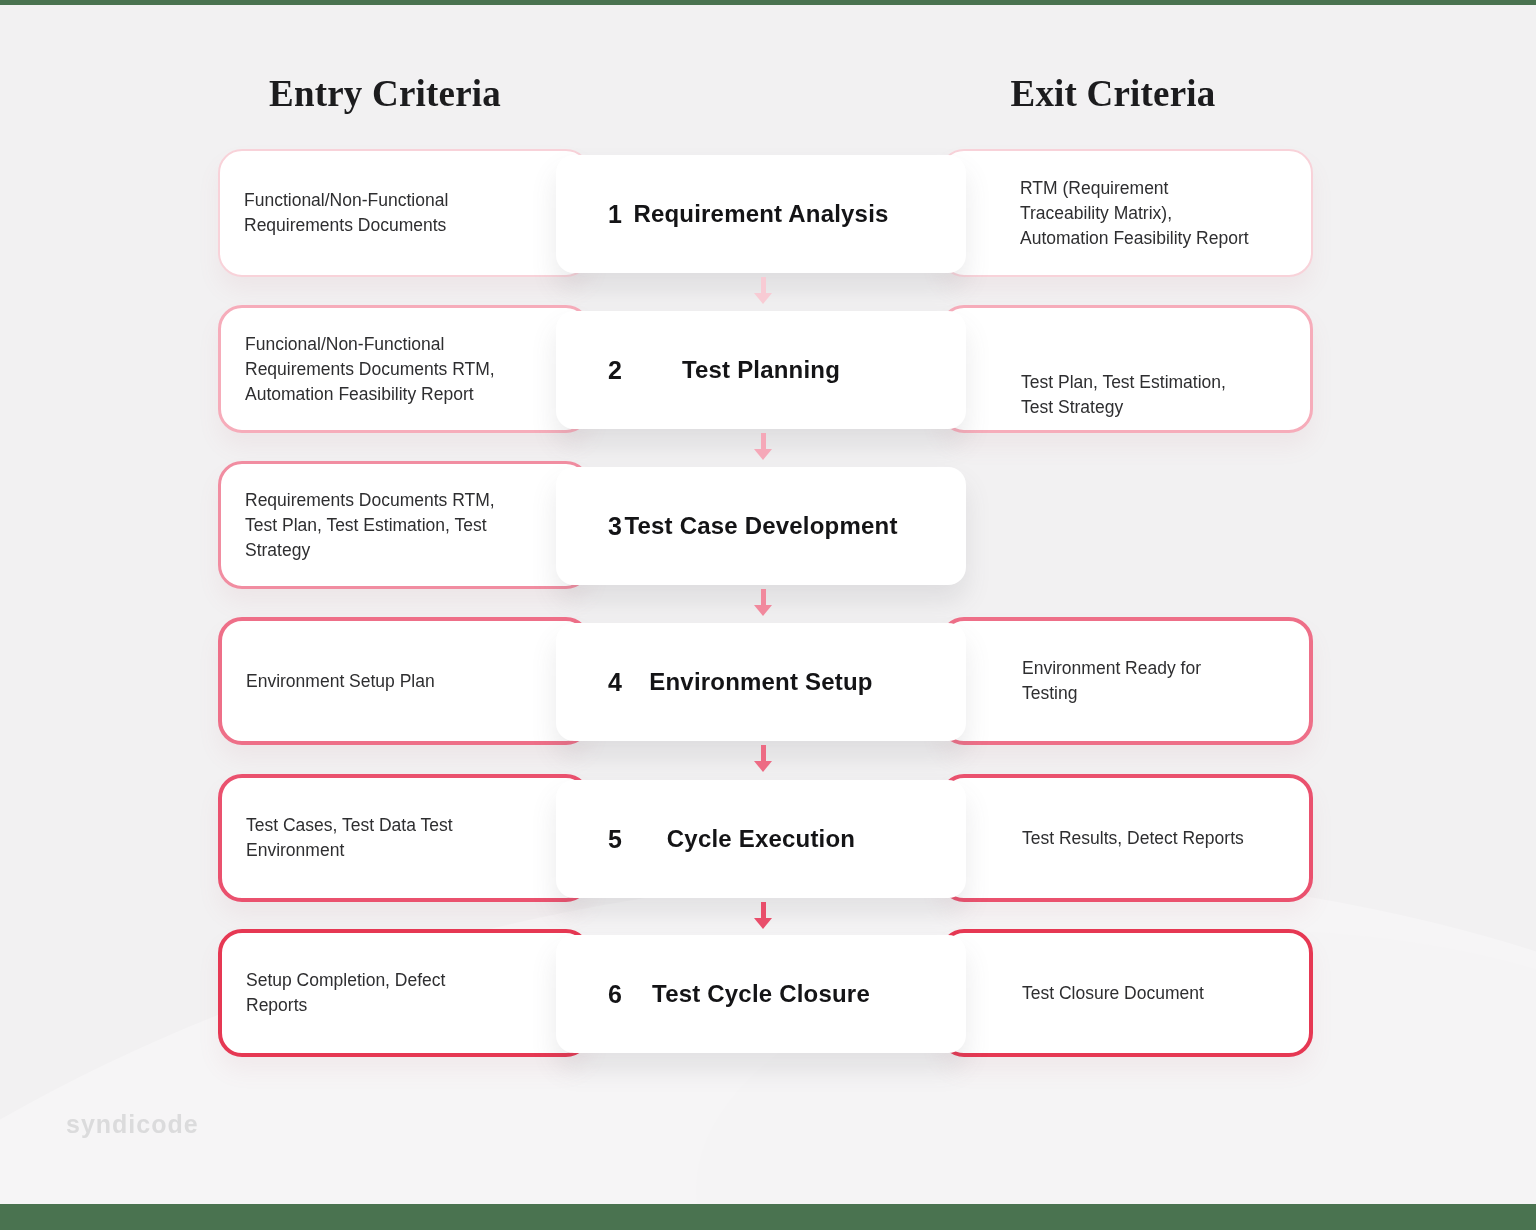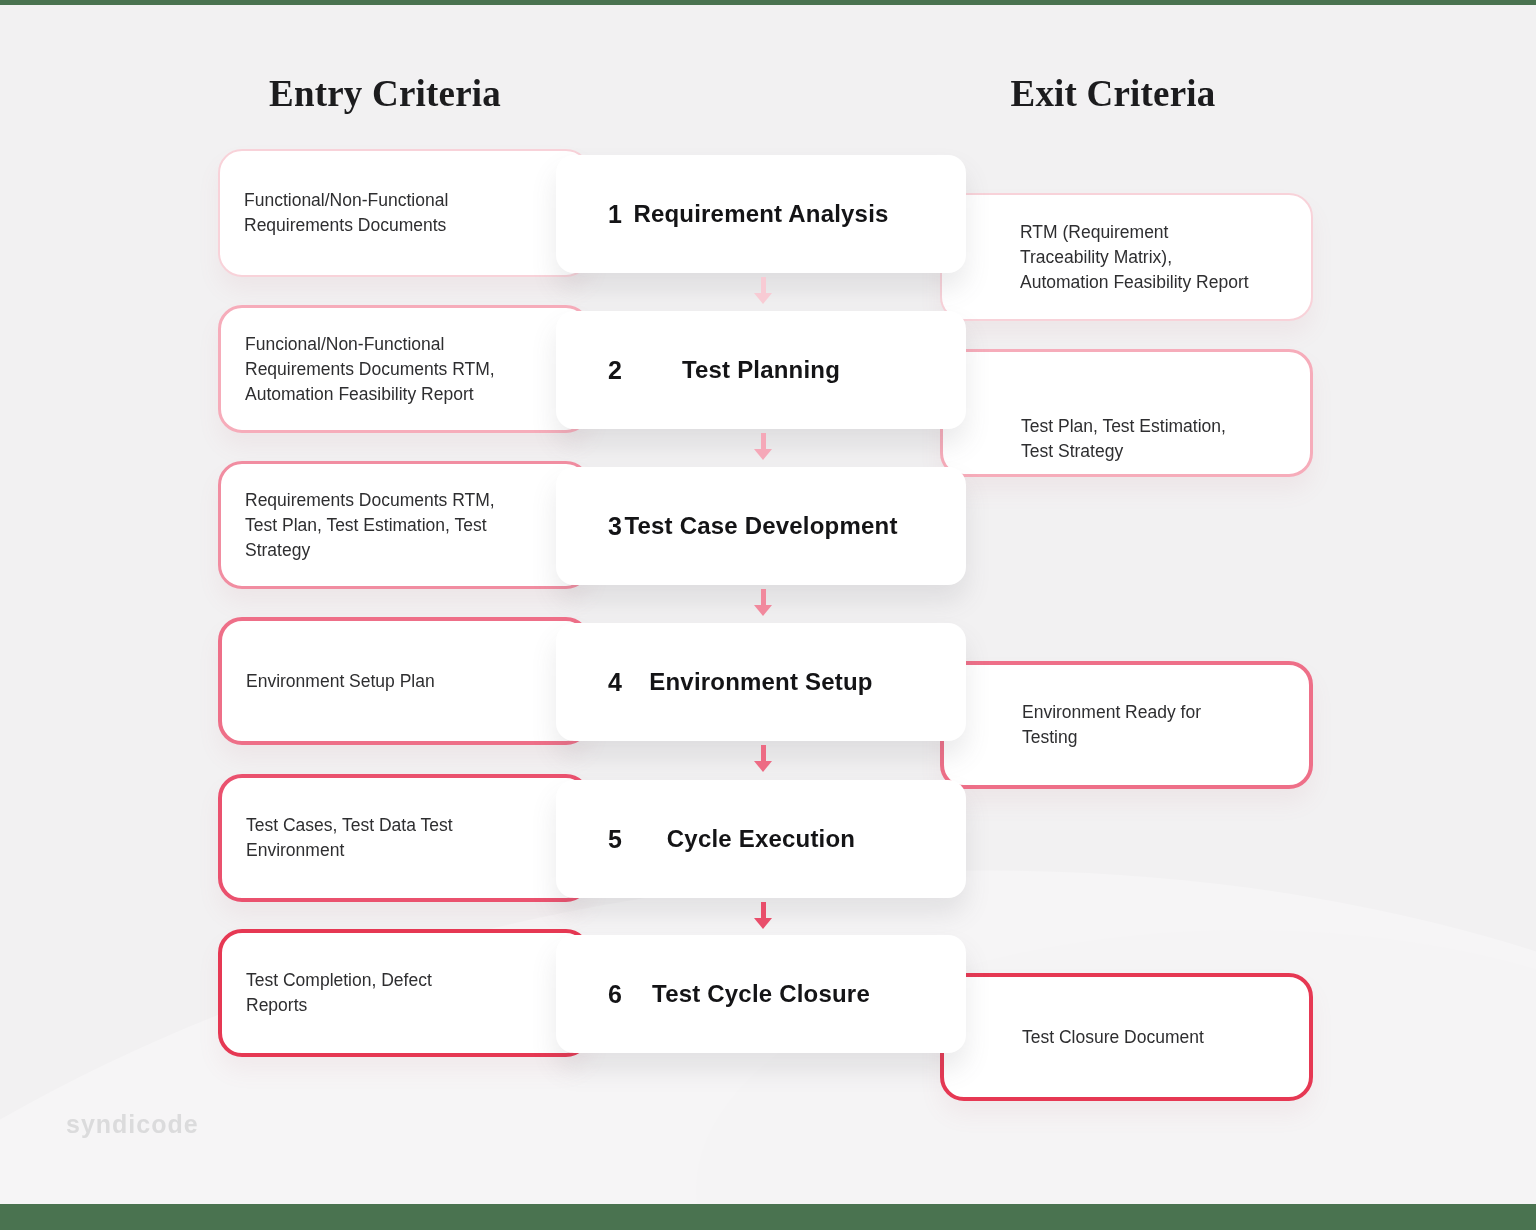--- a/index.html
+++ b/index.html
@@ -39,21 +39,21 @@
   .crit-box {
     position:absolute; top:-6px; height:128px;
     background:#ffffff;
     border-style:solid;
     border-radius:24px;
     display:flex; align-items:center;
     box-shadow: 0 14px 22px rgba(190,110,130,0.08);
     z-index:1;
   }
   .entry-box { left:218px; width:372px; padding:10px 56px 10px 24px; }
-  .exit-box  { left:940px; width:373px; padding:10px 16px 10px 78px;margin-top:44px; }
+  .exit-box  { left:940px; width:373px; padding:10px 16px 10px 78px; }
 
   .crit-text {
     font-size:17.5px; line-height:25px; color:#2e2e30;
     white-space:pre-line;
   }
 
   .phase-card {
     position:absolute; left:556px; top:0; width:410px; height:118px;
     background:#ffffff; border-radius:18px;
     box-shadow: 0 16px 26px rgba(90,90,100,0.13);
@@ -172,33 +172,36 @@
       <span class="arrow-stem"></span>
       <span class="arrow-head"></span>
     </div>
   </div>
 
   <div class="row" style="top:780px">
     <div class="crit-box entry-box" style="border-color: rgb(234, 81, 110); border-width: 4px;">
       <p class="crit-text">Test Cases, Test Data Test
 Environment</p>
     </div>
+    <div class="crit-box exit-box" style="border-color: rgb(234, 81, 110); border-width: 4px;">
+      <p class="crit-text">Test Results, Detect Reports</p>
+    </div>
     <div class="phase-card">
       <span class="phase-number">5</span>
       <span class="phase-title">Cycle Execution</span>
     </div>
     <div class="flow-arrow" style="color: rgb(233, 78, 107);">
       <span class="arrow-stem"></span>
       <span class="arrow-head"></span>
     </div>
   </div>
 
   <div class="row" style="top:935px">
     <div class="crit-box entry-box" style="border-color: rgb(230, 56, 83); border-width: 4px;">
-      <p class="crit-text">Test Completion, Defect
+      <p class="crit-text">Setup Completion, Defect
 Reports</p>
     </div>
     <div class="crit-box exit-box" style="border-color: rgb(230, 56, 83); border-width: 4px;">
       <p class="crit-text">Test Closure Document</p>
     </div>
     <div class="phase-card">
       <span class="phase-number">6</span>
       <span class="phase-title">Test Cycle Closure</span>
     </div>
   </div>

